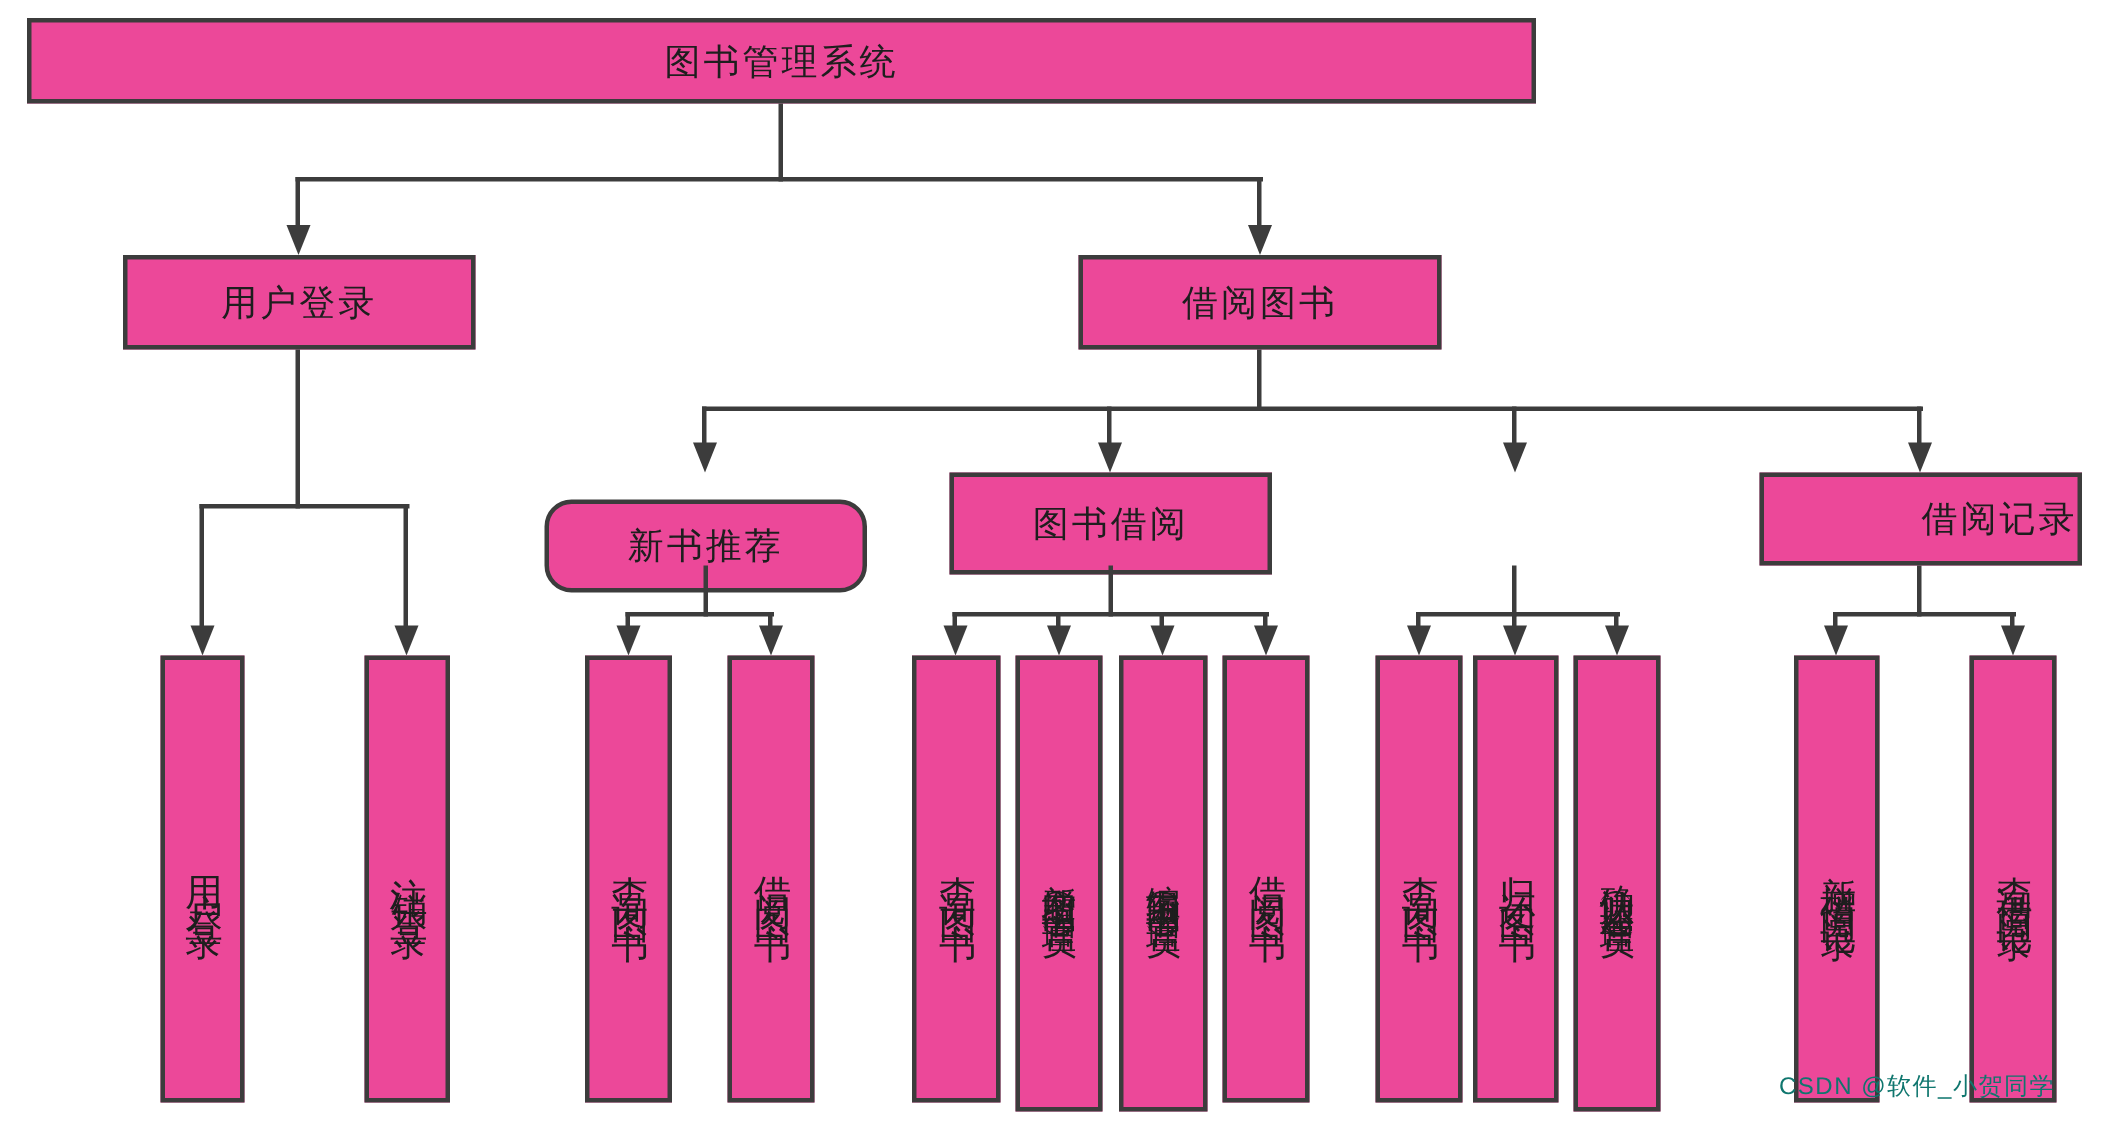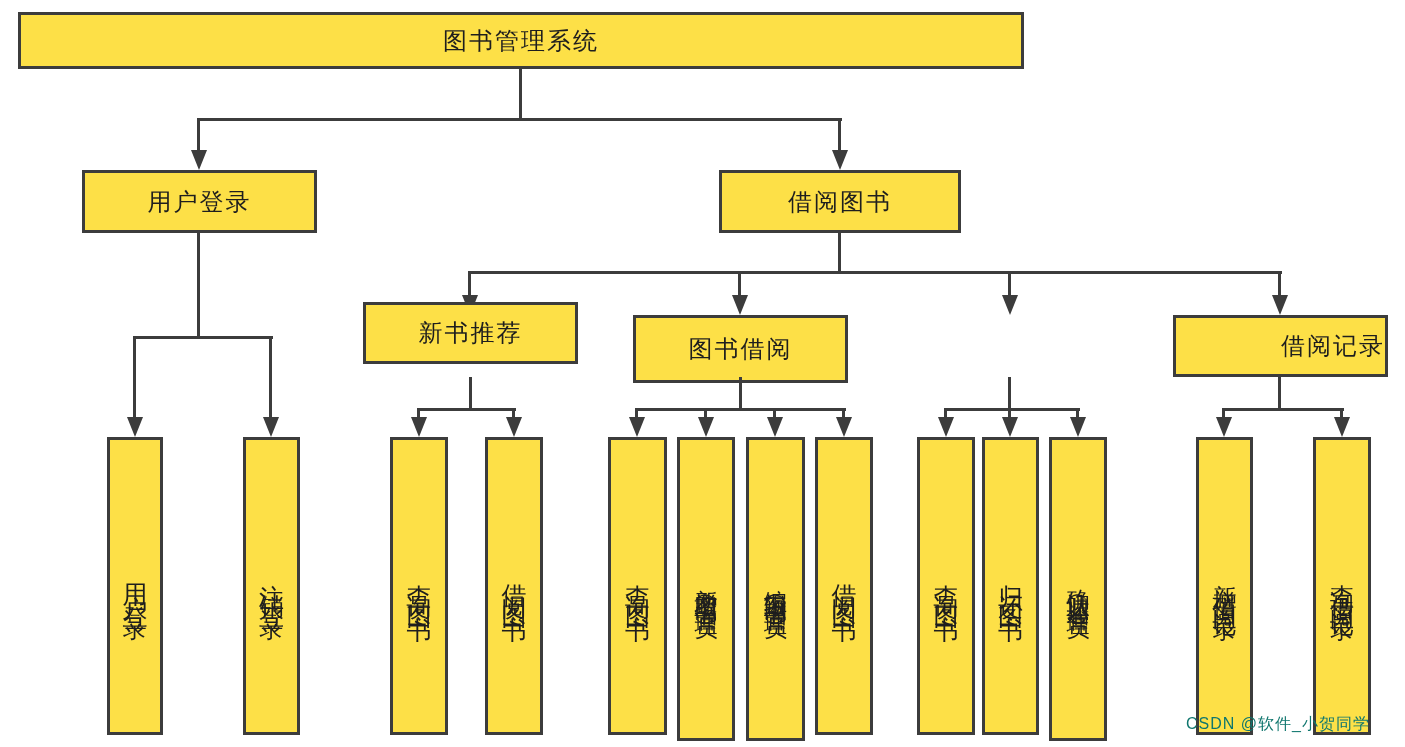--- a/index.html
+++ b/index.html
@@ -6,21 +6,21 @@
   #stage {
     position: relative;
     width: 1405px;
     height: 747px;
     background: #ffffff;
     font-family: "Liberation Sans", "DejaVu Sans", sans-serif;
     overflow: hidden;
   }
   .box {
     position: absolute;
-    background: #fde047;
+    background: #ec4899;
     border: 3px solid #3c3c3c;
     box-sizing: border-box;
     display: flex;
     align-items: center;
     justify-content: center;
     color: #1e1e1e;
   }
   .hbox { font-size: 24px; letter-spacing: 2px; }
   .leaf {
     writing-mode: vertical-rl;
@@ -85,21 +85,21 @@
   <div class="hl" style="left:468px; top:271px; width:814px;"></div>
   <div class="vl" style="left:468px; top:271px; height:25px;"></div>
   <div class="arrow" style="left:462px; top:295px;"></div>
   <div class="vl" style="left:738px; top:271px; height:25px;"></div>
   <div class="arrow" style="left:732px; top:295px;"></div>
   <div class="vl" style="left:1008px; top:271px; height:25px;"></div>
   <div class="arrow" style="left:1002px; top:295px;"></div>
   <div class="vl" style="left:1278px; top:271px; height:25px;"></div>
   <div class="arrow" style="left:1272px; top:295px;"></div>
 
-  <div class="box hbox" style="left:363px; top:302px; width:215px; height:62px;">
+  <div class="box hbox" style="left:363px; top:333px; width:215px; height:62px;border-radius:18px;">
     <span>新书推荐</span>
   </div>
   <div class="box hbox" style="left:633px; top:315px; width:215px; height:68px;text-align:right;">
     <span>图书借阅</span>
   </div>
   <div class="box hbox" style="left:1173px; top:315px; width:215px; height:62px;justify-content:flex-end;">
     <span>借阅记录</span>
   </div>
 
   <div class="vl" style="left:469px; top:377px; height:34px;"></div>

